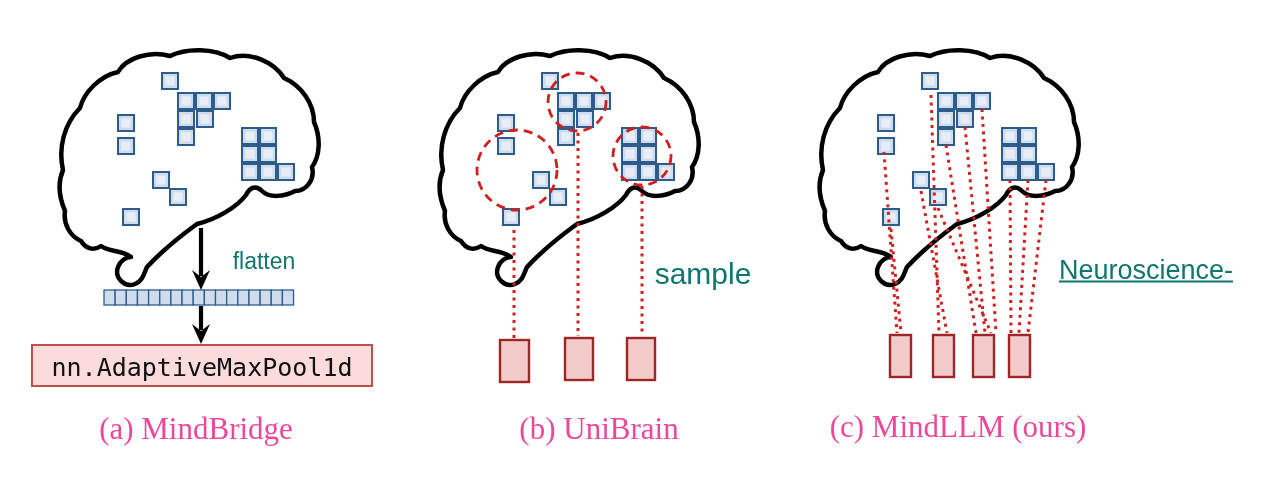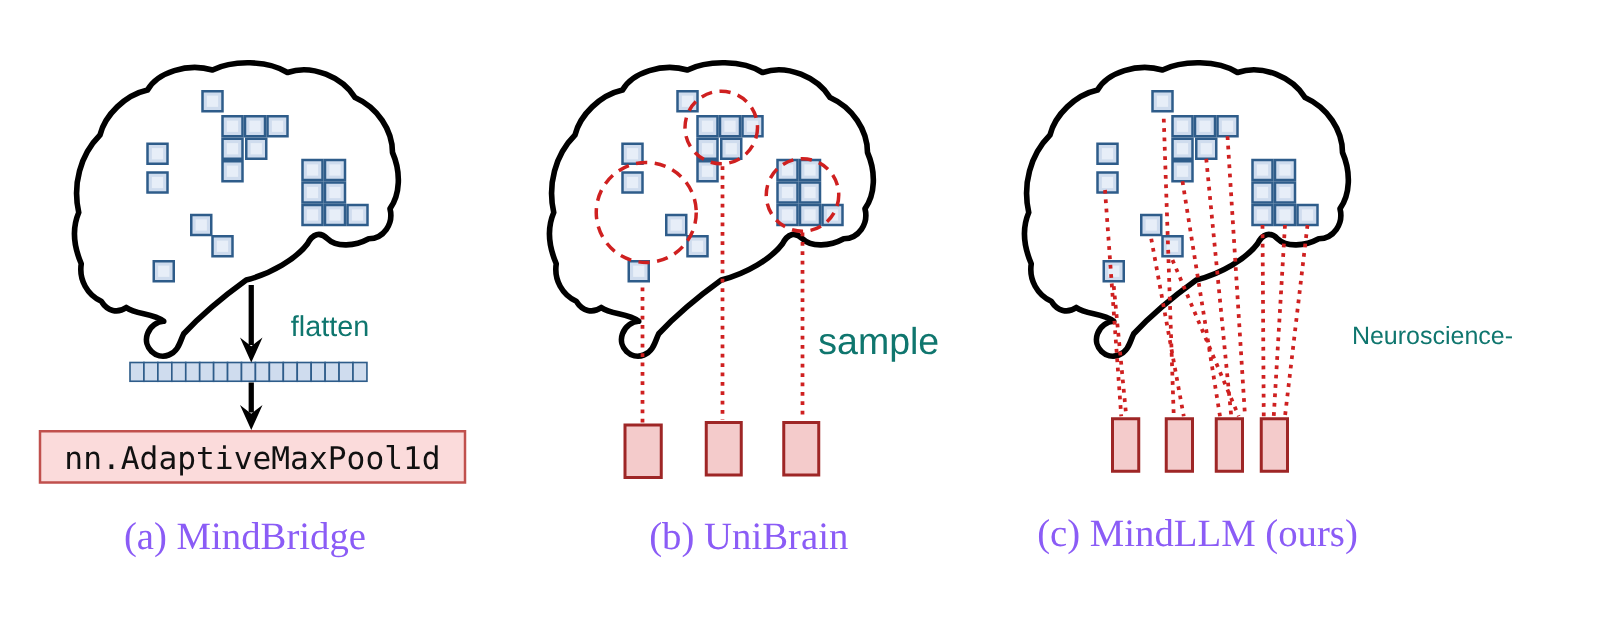--- a/index.html
+++ b/index.html
@@ -1,22 +1,22 @@
 <!DOCTYPE html>
 <html><head>
 <meta charset="utf-8">
 <style>
   html,body{margin:0;padding:0;background:#ffffff;}
   #figure{position:relative;width:1280px;height:495px;background:#ffffff;overflow:hidden;
           font-family:"Liberation Sans",sans-serif;}
   #fig{position:absolute;left:0;top:0;}
   .lbl{position:absolute;transform:translate(-50%,-50%);color:#0f766e;white-space:nowrap;}
   .sans{font-family:"Liberation Sans",sans-serif;font-size:30px;}
-  .attn{text-align:right;line-height:29px;font-size:20px;}
-  .caption{font-family:"Liberation Serif",serif;font-size:31px;color:#8b5cf6;}
+  .attn{text-align:right;line-height:29px;font-size:27px;text-decoration:underline;}
+  .caption{font-family:"Liberation Serif",serif;font-size:31px;color:#ec4899;}
   .pool-text{font-family:"DejaVu Sans Mono",monospace;font-size:25px;color:#111;letter-spacing:0px;text-align:right;}
 </style>
 </head>
 <body>
 
 <div id="figure">
 
   <svg id="fig" width="1280" height="495" viewBox="0 0 1280 495">
     <defs>
       <path id="brain-shape" d="M 63,170

